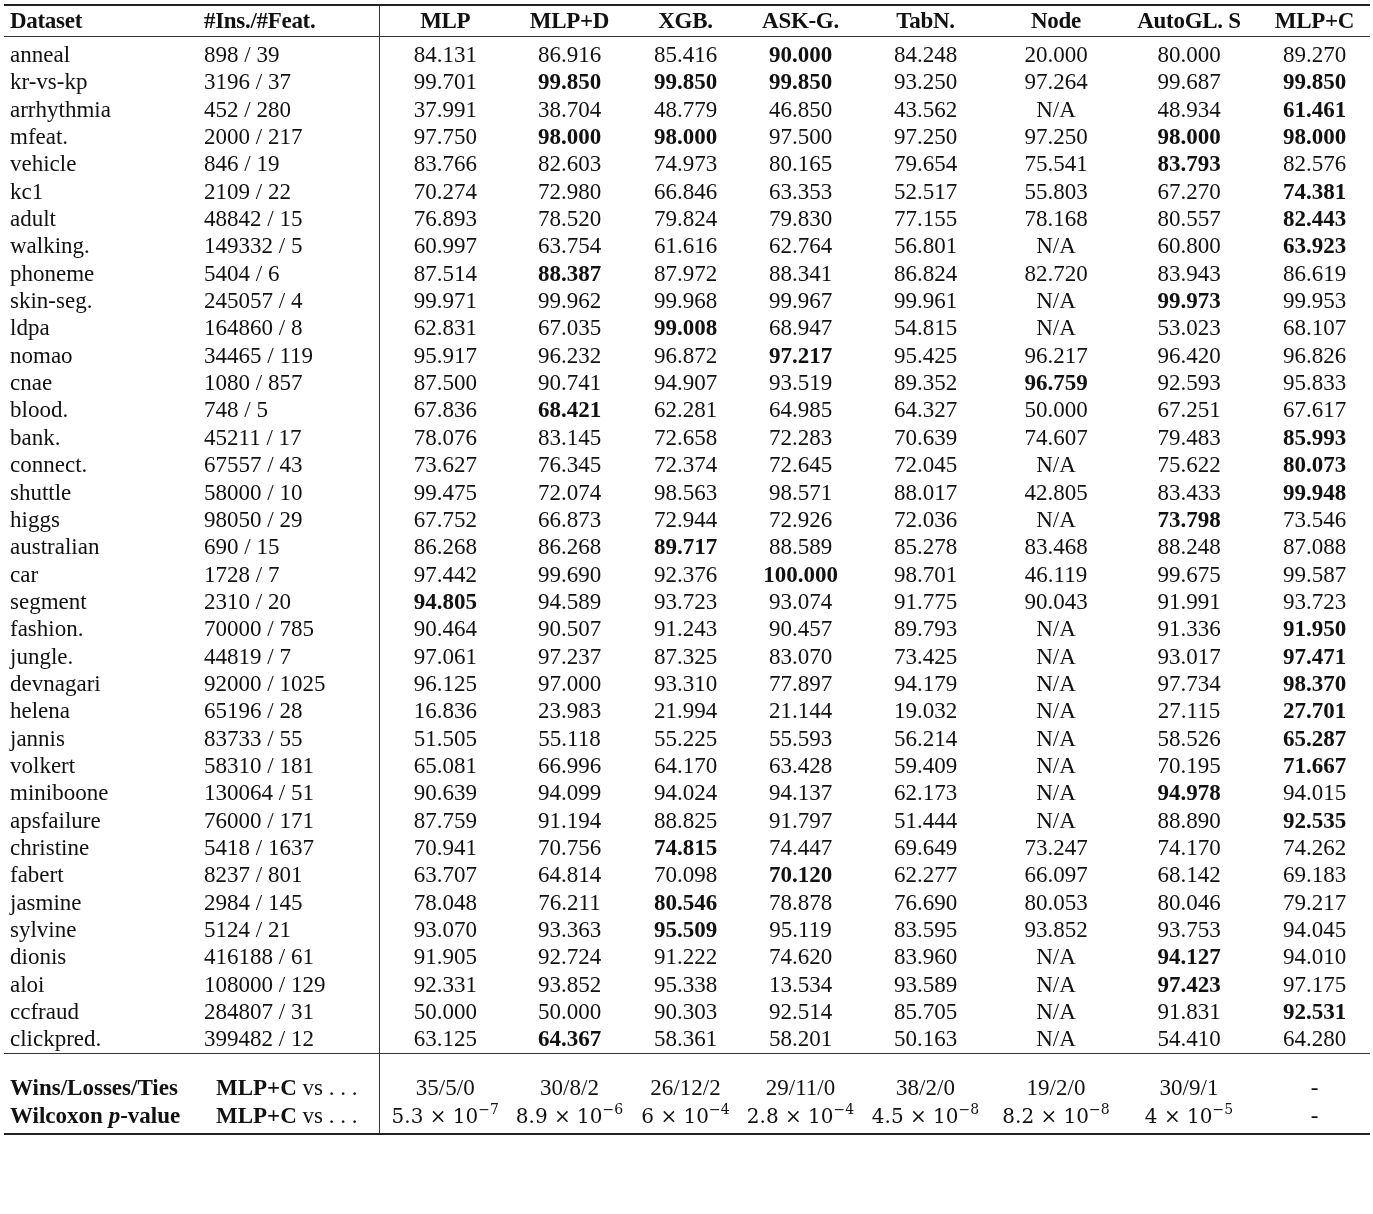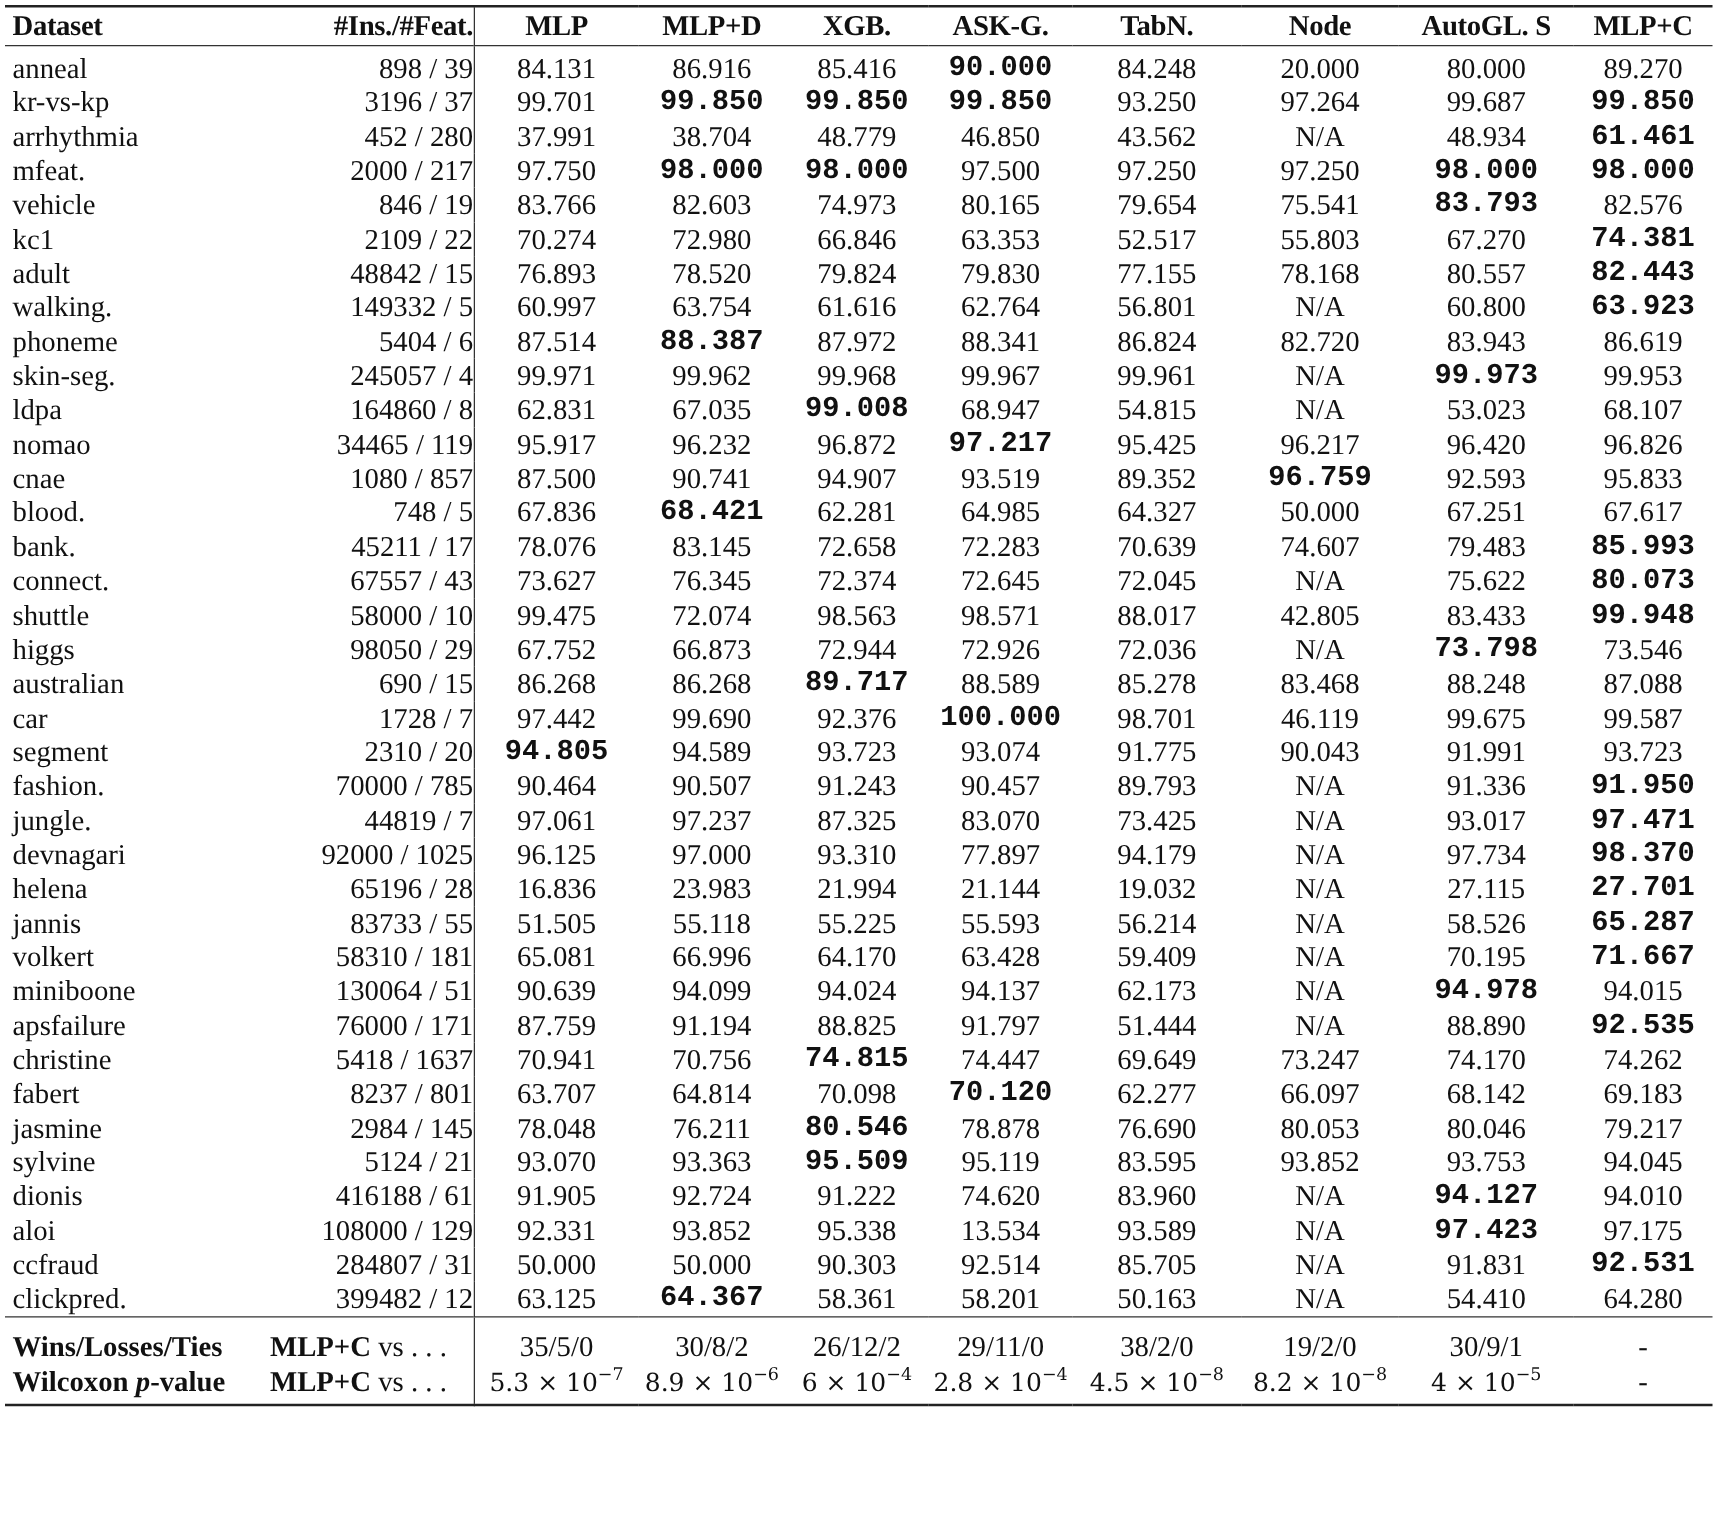--- a/index.html
+++ b/index.html
@@ -41,43 +41,42 @@
     tbody td {
       padding: 0;
       height: 27.35px;
       white-space: nowrap;
     }
     td.c-name, th.c-name {
       text-align: left;
       padding-left: 6px;
     }
     td.c-ins, th.c-ins {
-      text-align: right;
+      text-align: left;
       border-right: 1px solid #333;
     }
     td.num, th.num {
       text-align: center;
     }
     td.num.best {
       font-weight: bold;
-      font-family: Liberation Mono, monospace;
     }
     tbody.body-rows tr:first-child td {
       padding-top: 4px;
       margin-left: 14px;
     }
     tbody.summary {
       border-top: 1.5px solid #333;
       border-bottom: 2px solid #222;
     }
     tbody.summary td {
       height: 28px;
     }
     tbody.summary tr:first-child td {
-      padding-top: 10px;
+      padding-top: 20px;
     }
     tbody.summary tr:last-child td {
       padding-bottom: 3px;
     }
     .sum-label {
       font-weight: bold;
     }
     .vs-label b {
       font-weight: bold;
     }

